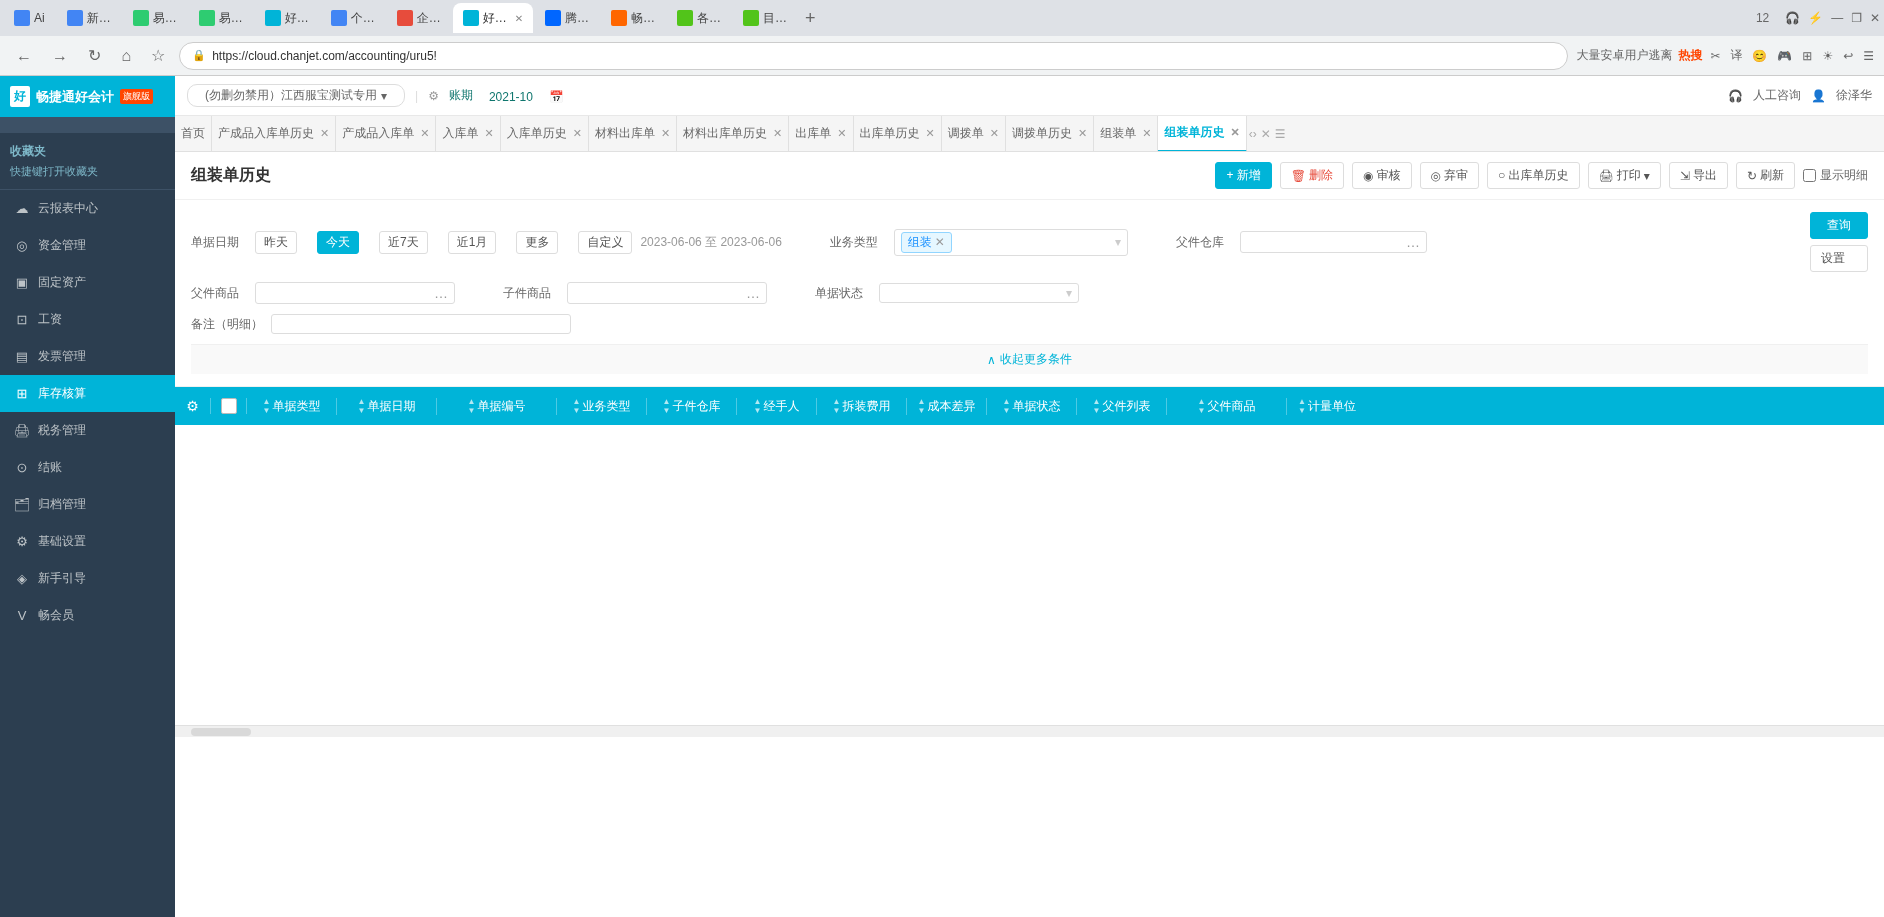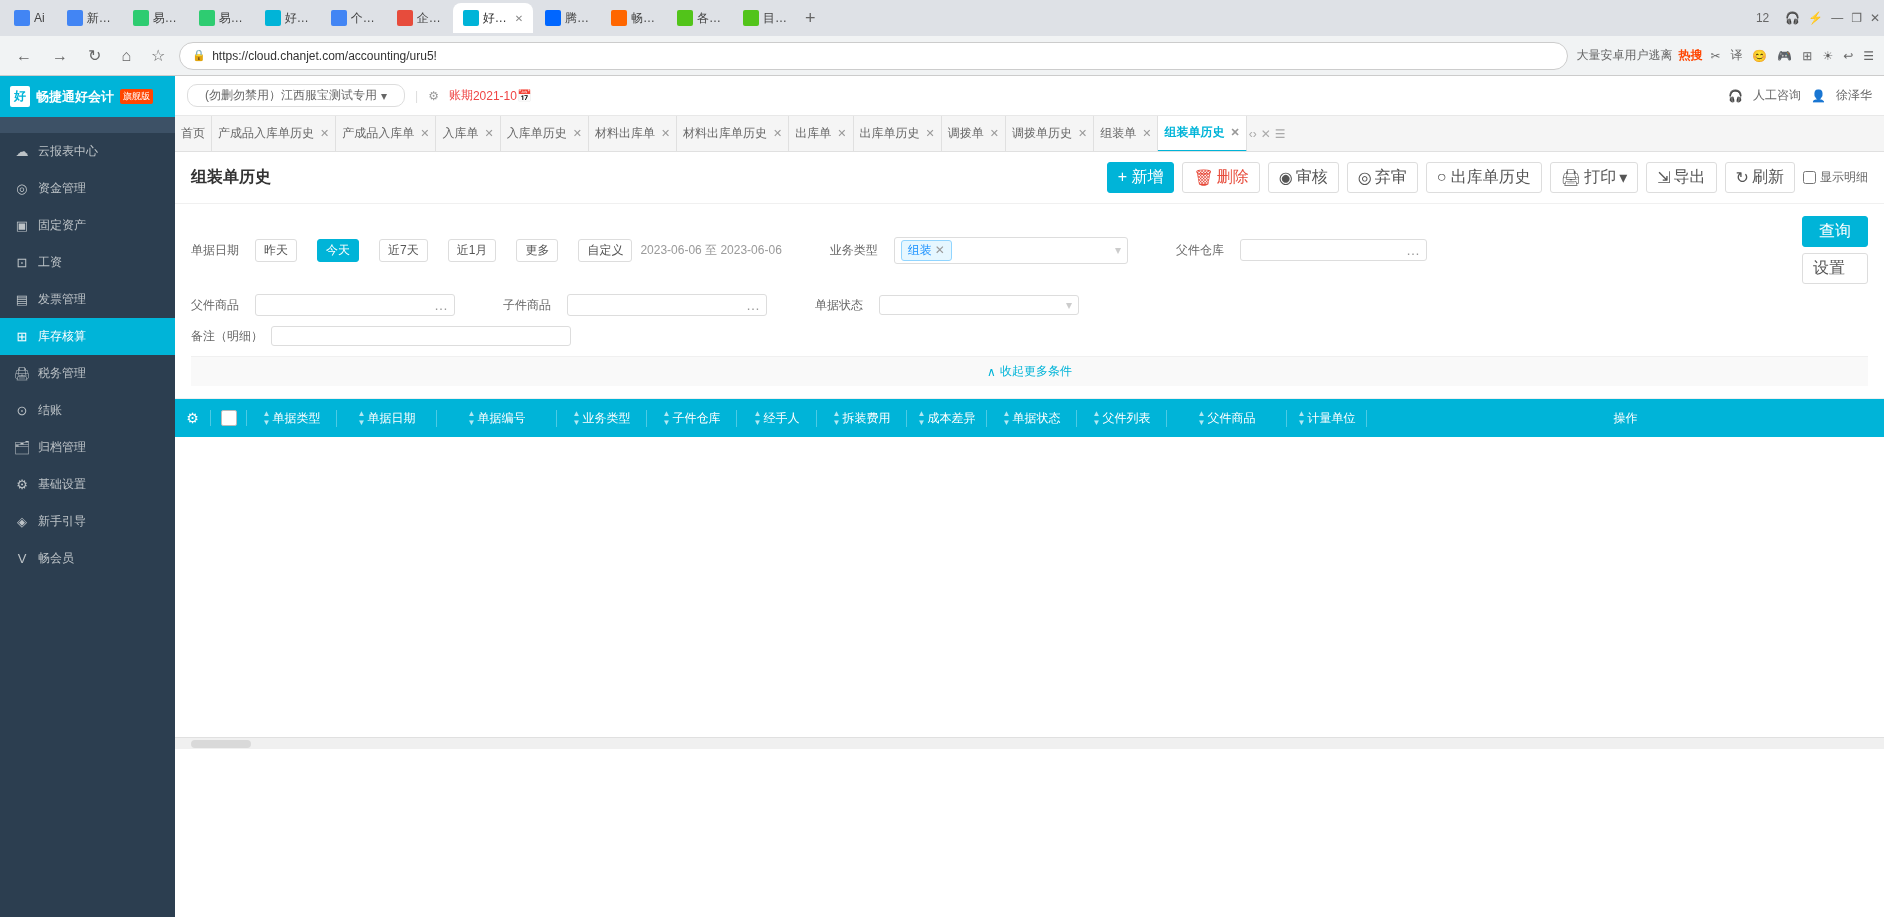--- a/index.html
+++ b/index.html
@@ -37,37 +37,37 @@
     .nav-item { display: flex; align-items: center; gap: 8px; padding: 10px 14px; color: #bdc3c7; cursor: pointer; font-size: 12px; }
     .nav-item.active { background: #00b4d8; color: #fff; }
     .nav-icon { width: 16px; height: 16px; display: flex; align-items: center; justify-content: center; font-size: 13px; flex-shrink: 0; }
 
     
     .main-content { flex: 1; display: flex; flex-direction: column; background: #fff; overflow: hidden; }
 
     
     .app-header { height: 40px; background: #fff; border-bottom: 1px solid #e8e8e8; display: flex; align-items: center; padding: 0 12px; gap: 10px; }
     .company-selector { display: flex; align-items: center; gap: 4px; border: 1px solid #ddd; border-radius: 10px; padding: 2px 17px; cursor: pointer; font-size: 12px; color: #666; }
-    .period-selector { display: flex; align-items: center; gap: 0; font-size: 12px; color: #ef4444; }
+    .period-selector { display: flex; align-items: flex-end; gap: 16px; font-size: 12px; color: #0f766e; }
     .header-right { margin-left: auto; display: flex; align-items: center; gap: 10px; font-size: 12px; color: #666; }
 
     
     .page-tabs { height: 36px; background: #f5f5f5; border-bottom: 1px solid #e0e0e0; display: flex; align-items: center; overflow-x: auto; white-space: nowrap; }
     .page-tab { display: inline-flex; align-items: center; height: 36px; padding: 0 6px; font-size: 12px; color: #666; cursor: pointer; border-right: 1px solid #e0e0e0; gap: 4px; flex-shrink: 0; }
     .page-tab.active { background: #fff; color: #00b4d8; border-bottom: 2px solid #00b4d8; font-weight: bold; }
     .page-tab-close { color: #999; font-size: 11px; margin-left: 2px; cursor: pointer; }
 
     
     .page-body { flex: 1; overflow-y: auto; padding: 0; }
 
     
     .page-title-bar { display: flex; align-items: center; justify-content: space-between; padding: 10px 16px; border-bottom: 1px solid #f0f0f0; }
     .page-title { font-size: 16px; font-weight: bold; color: #333; }
     .toolbar { display: flex; align-items: center; gap: 8px; }
-    .toolbar-btn { display: flex; align-items: center; gap: 3px; padding: 4px 10px; border: 1px solid #ddd; border-radius: 3px; background: #fff; cursor: pointer; font-size: 16px; color: #555; }
+    .toolbar-btn { display: flex; align-items: center; gap: 3px; padding: 4px 10px; border: 1px solid #ddd; border-radius: 3px; background: #fff; cursor: pointer; font-size: 12px; color: #555; }
     .toolbar-btn.primary { background: #00b4d8; color: #fff; border-color: #00b4d8; }
     .toolbar-btn.danger { color: #e74c3c; }
     .toolbar-btn.teal { background: #00b4d8; color: #fff; border-color: #00b4d8; padding: 4px 16px; }
     .show-detail-check { display: flex; align-items: center; gap: 4px; font-size: 12px; color: #666; }
 
     
     .filter-area { padding: 12px 16px; background: #fff; border-bottom: 1px solid #f0f0f0; }
     .filter-row { display: flex; align-items: center; margin-bottom: 10px; gap: 16px; }
     .filter-item { display: flex; align-items: center; gap: 8px; }
     .filter-label { color: #666; font-size: 12px; white-space: nowrap; min-width: 56px; }
@@ -211,20 +211,24 @@
 <div class="app-container">
 
   <div class="sidebar">
     <div class="sidebar-logo">
       <span style="background:#fff; color:#00b4d8; font-size:12px; padding:2px 4px; border-radius:2px; font-weight:bold;">好</span>
       <span class="logo-text">畅捷通好会计</span>
       <span class="logo-badge">旗舰版</span>
     </div>
     <div class="sidebar-company">
       <span></span>
+    </div>
+    <div class="sidebar-favorites">
+      <div class="favorites-title">收藏夹</div>
+      <div class="favorites-sub">快捷键打开收藏夹</div>
     </div>
     <div class="sidebar-nav">
       <div class="nav-item">
         <span class="nav-icon">☁</span>
         <span>云报表中心</span>
       </div>
       <div class="nav-item">
         <span class="nav-icon">◎</span>
         <span>资金管理</span>
       </div>
@@ -558,23 +562,20 @@
               </span>
             <span>父件商品</span>
           </div>
           <div class="th th-unit">
             <span class="th-sort">
                 <span class="sort-arrow">▲</span>
                 <span class="sort-arrow">▼</span>
               </span>
             <span>计量单位</span>
           </div>
-          <div class="th th-action">
-            <span>操作</span>
-          </div>
         </div>
         <div class="empty-area"></div>
       </div>
 
       <div class="scroll-bar">
         <div class="scroll-track"></div>
       </div>
     </div>
   </div>
 </div>

